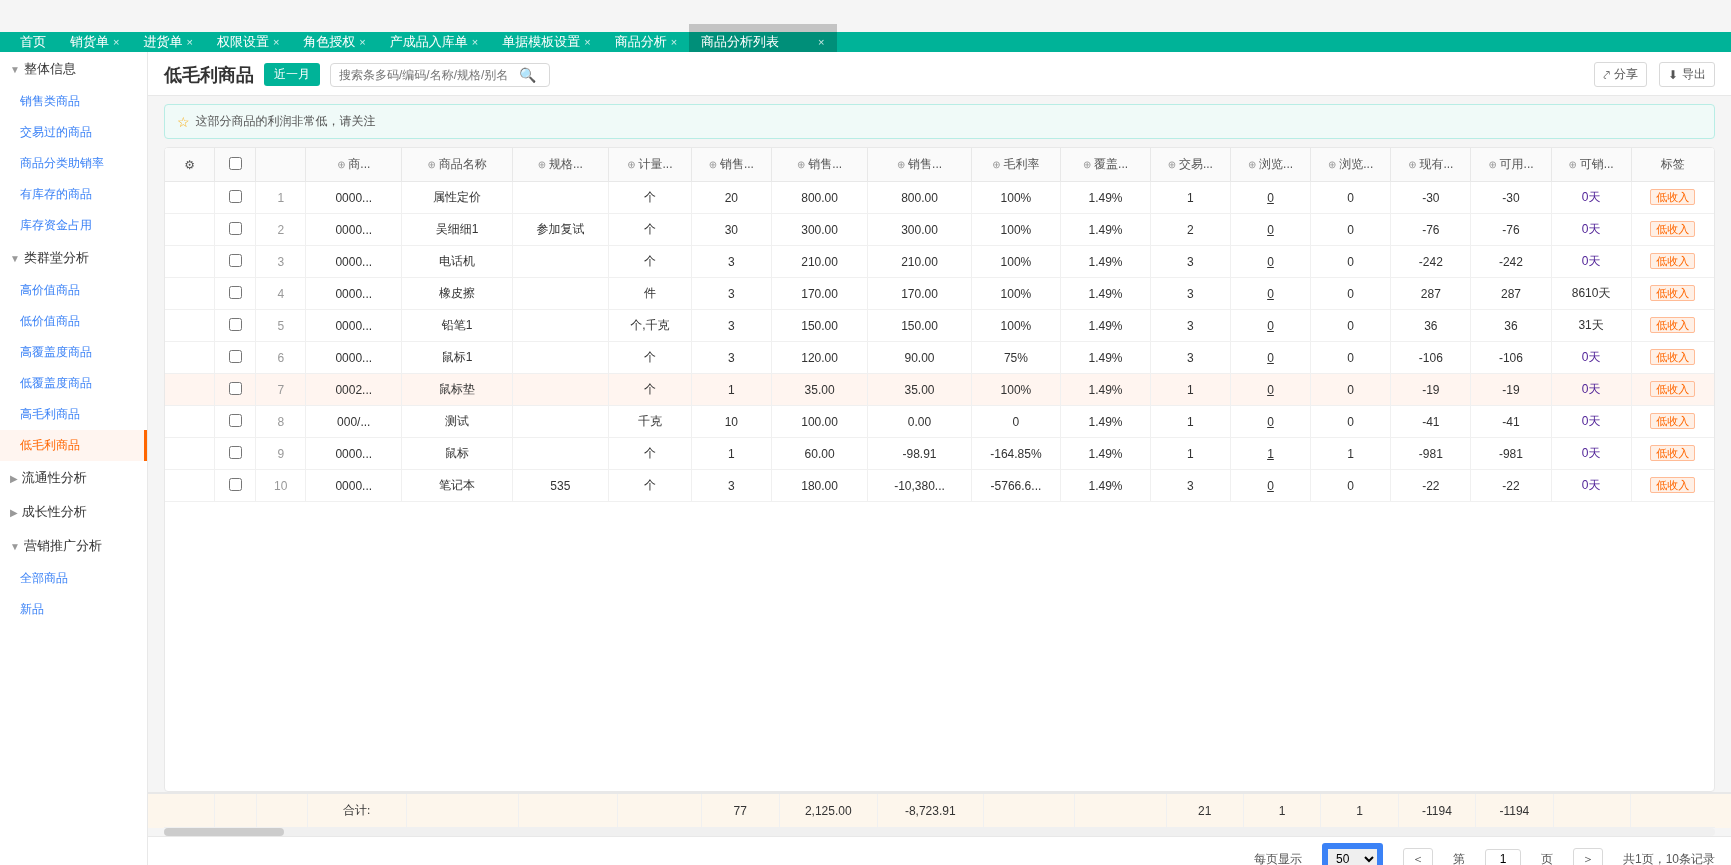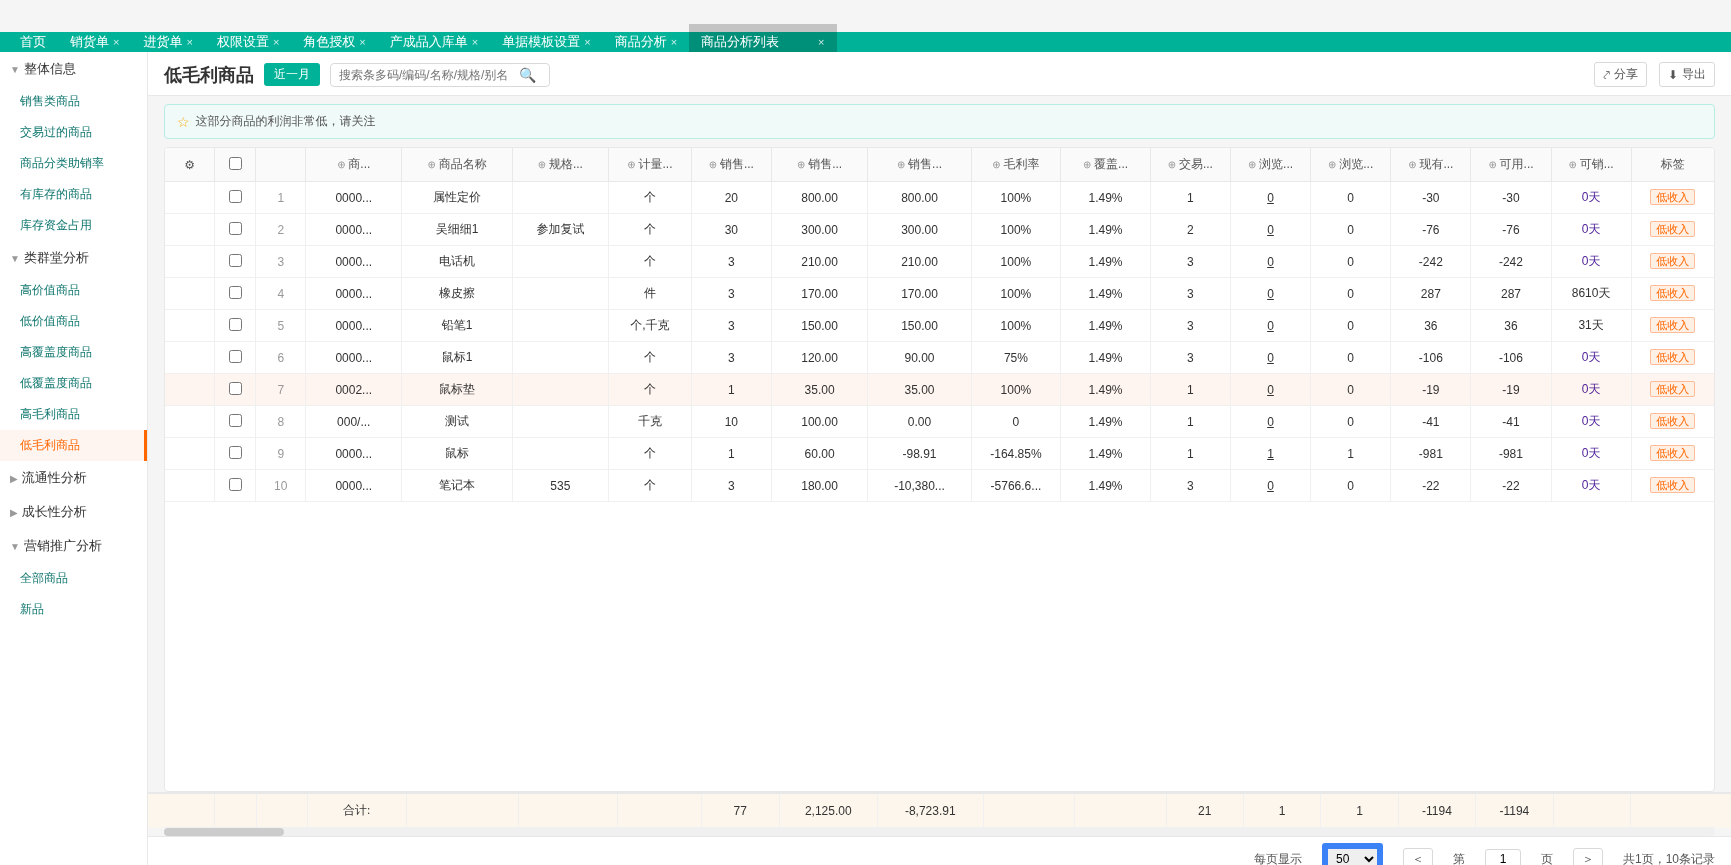--- a/index.html
+++ b/index.html
@@ -45,21 +45,21 @@
       cursor: pointer;
       font-size: 13px;
       color: #333;
       font-weight: 500;
     }
     .sidebar-group-header .arrow { margin-right: 4px; font-size: 10px; color: #999; }
     .sidebar-item {
       padding: 7px 10px 7px 20px;
       cursor: pointer;
       font-size: 12px;
-      color: #0f766e;
+      color: #3b82f6;
       white-space: nowrap;
     }
     .sidebar-item.active { background: #fff5f0; color: #ff6600; border-right: 3px solid #ff6600; }
 
     
     .main-content {
       flex: 1;
       display: flex;
       flex-direction: column;
       overflow: hidden;

